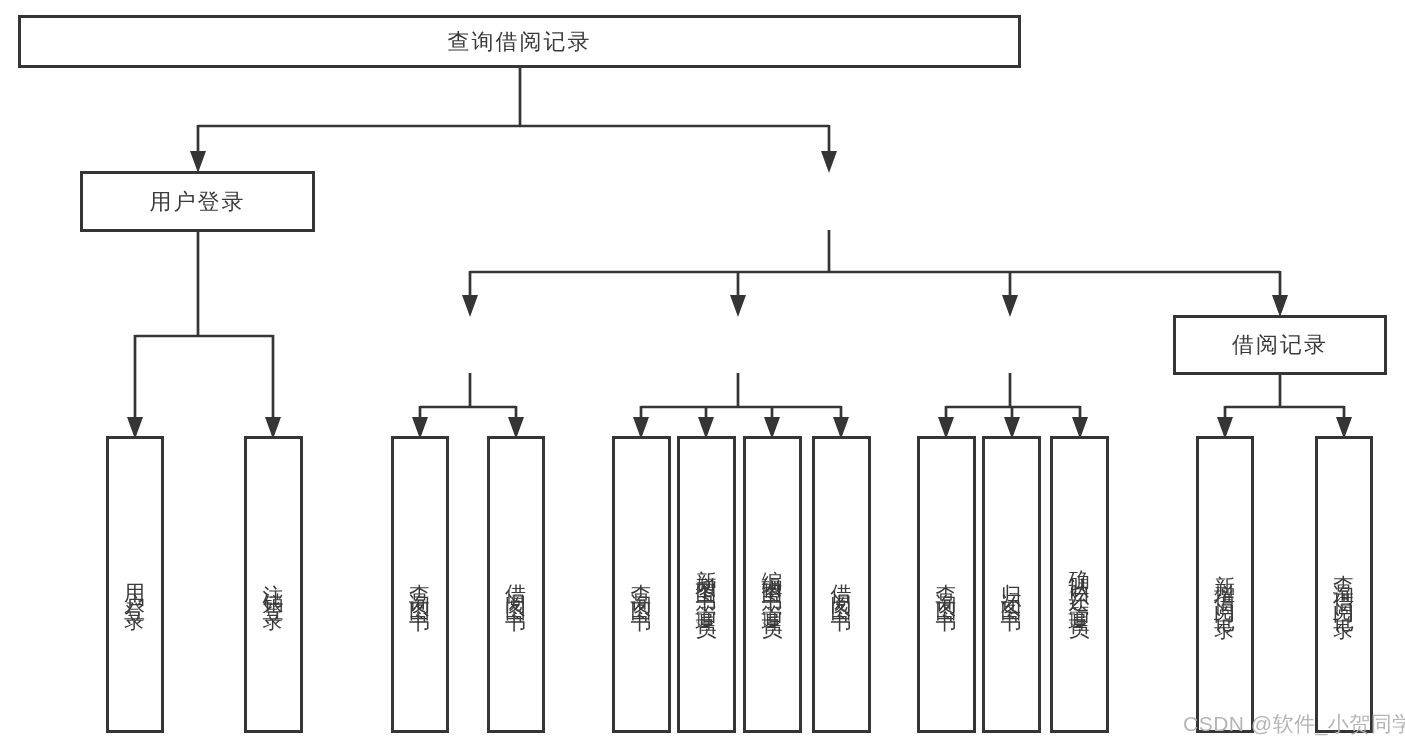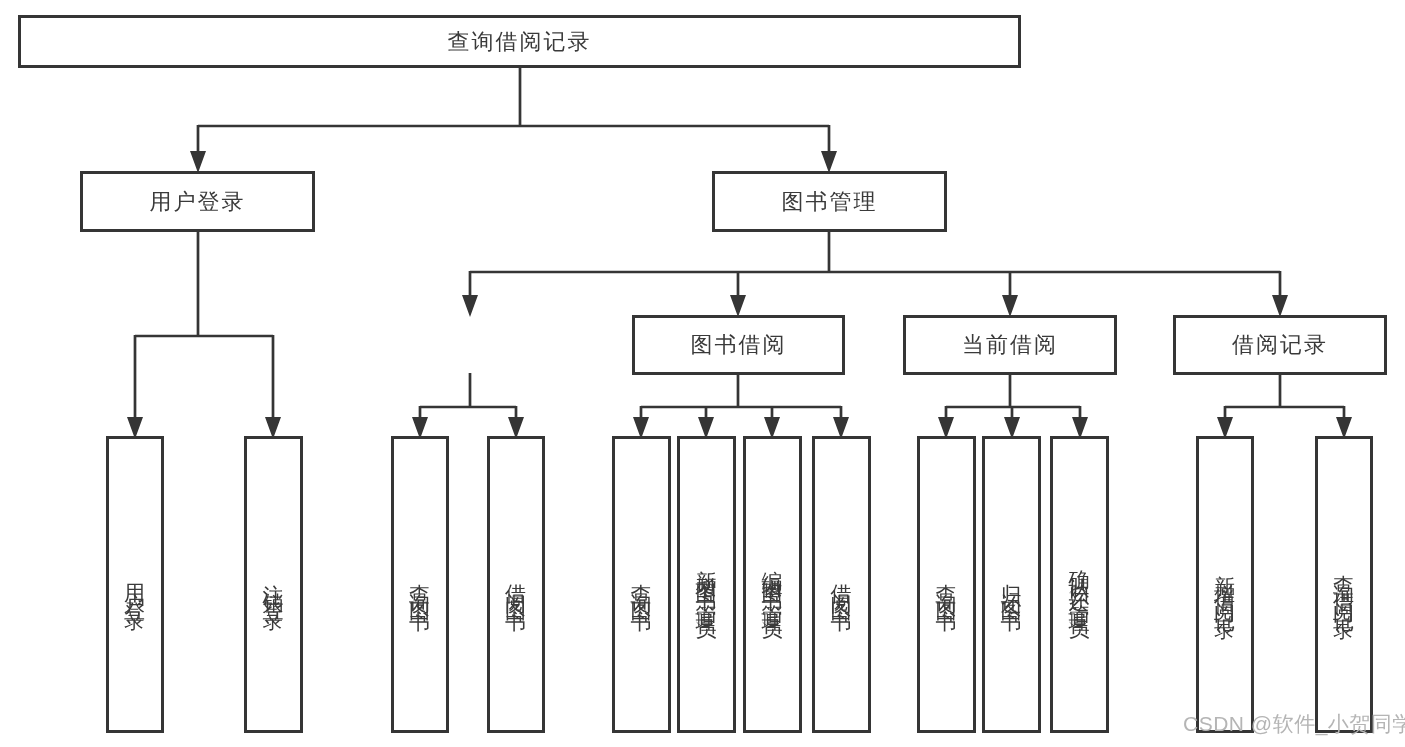--- a/index.html
+++ b/index.html
@@ -107,24 +107,21 @@
       M938 417 L954 417 L946 439 Z
       M1004 417 L1020 417 L1012 439 Z
       M1072 417 L1088 417 L1080 439 Z
       M1217 417 L1233 417 L1225 439 Z
       M1336 417 L1352 417 L1344 439 Z"></path>
   </svg>
 
   <div class="node h-node" style="left:18px; top:15px; width:1003px; height:53px;">查询借阅记录</div>
 
   <div class="node h-node" style="left:80px; top:171px; width:235px; height:61px;">用户登录</div>
-  <div class="node h-node" style="left:712px; top:171px; width:235px; height:61px;">图书管理</div>
 
-  <div class="node h-node" style="left:632px; top:315px; width:213px; height:60px;">图书借阅</div>
-  <div class="node h-node" style="left:903px; top:315px; width:214px; height:60px;">当前借阅</div>
   <div class="node h-node" style="left:1173px; top:315px; width:214px; height:60px;">借阅记录</div>
 
   <div class="node leaf" style="left:106px; top:436px; width:58px; height:297px;">用户登录</div>
   <div class="node leaf" style="left:244px; top:436px; width:59px; height:297px;">注销登录</div>
 
   <div class="node leaf" style="left:391px; top:436px; width:58px; height:297px;">查询图书</div>
   <div class="node leaf" style="left:487px; top:436px; width:58px; height:297px;">借阅图书</div>
 
   <div class="node leaf" style="left:612px; top:436px; width:59px; height:297px;">查询图书</div>
   <div class="node leaf leaf-long" style="left:677px; top:436px; width:59px; height:297px;">新增图书（管理员）</div>

